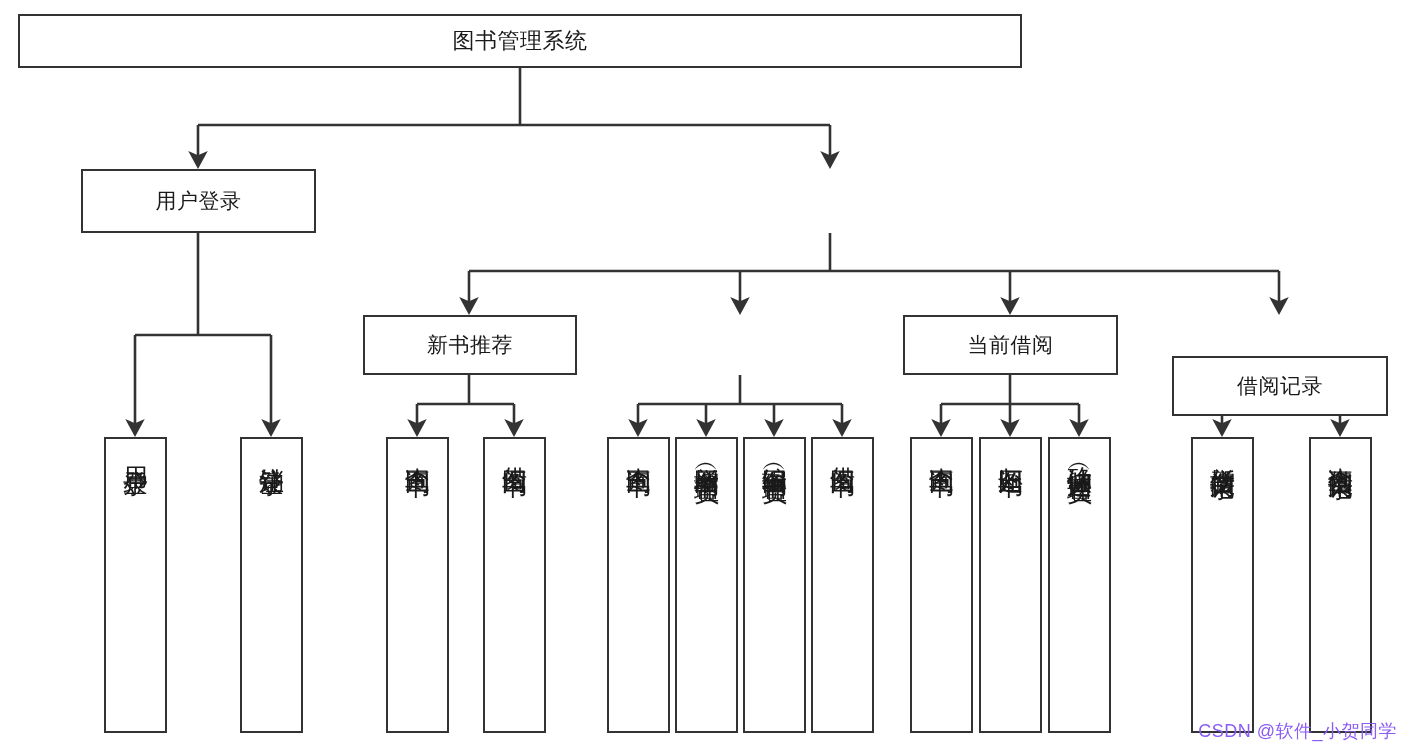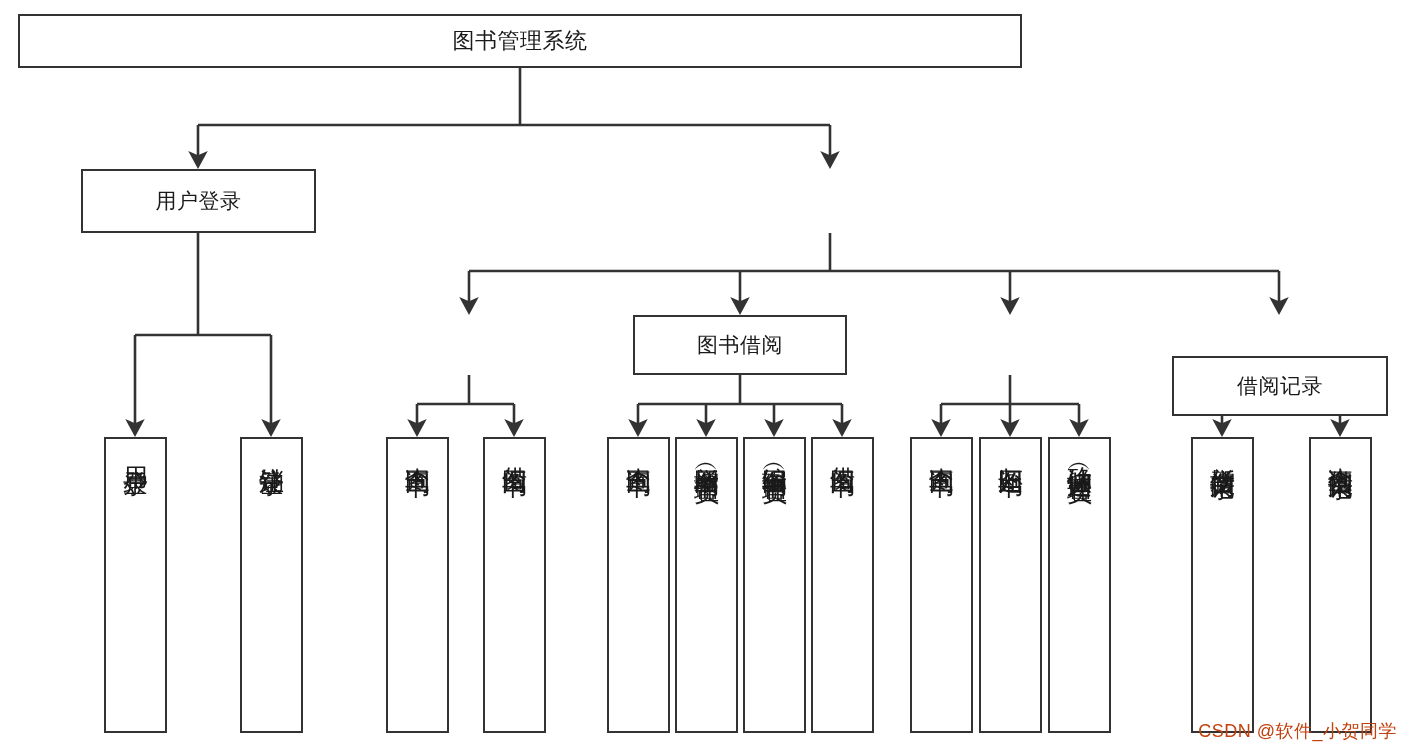--- a/index.html
+++ b/index.html
@@ -46,21 +46,21 @@
     font-size:25px;
     letter-spacing:2px;
     line-height:1.0;
     white-space:nowrap;
   }
   .watermark{
     position:absolute;
     right:8px;
     bottom:4px;
     font-size:18px;
-    color:#c2410c;
+    color:#8b5cf6;
     white-space:nowrap;
     letter-spacing:0.5px;
     font-family:"Liberation Sans","DejaVu Sans",sans-serif;
   }
 </style>
 </head>
 <body>
 
 <div id="diagram-root">
 
@@ -115,22 +115,25 @@
   </svg>
 
   <div class="node h root" style="left:18px;top:14px;width:1004px;height:54px;">
     <span class="node-label">图书管理系统</span>
   </div>
 
   <div class="node h" style="left:81px;top:169px;width:235px;height:64px;">
     <span class="node-label">用户登录</span>
   </div>
 
-  <div class="node h" style="left:633px;top:315px;width:214px;height:60px;">
-    <span class="node-label">图书借阅</span>
+  <div class="node h" style="left:363px;top:315px;width:214px;height:60px;">
+    <span class="node-label">新书推荐</span>
+  </div>
+  <div class="node h" style="left:903px;top:315px;width:215px;height:60px;">
+    <span class="node-label">当前借阅</span>
   </div>
   <div class="node h" style="left:1172px;top:315px;width:216px;height:60px;margin-top:41px;">
     <span class="node-label">借阅记录</span>
   </div>
 
   <div class="node v" style="left:104px;top:437px;width:63px;height:296px;">
     <span class="node-label">用户登录</span>
   </div>
   <div class="node v" style="left:240px;top:437px;width:63px;height:296px;">
     <span class="node-label">注销登录</span>

